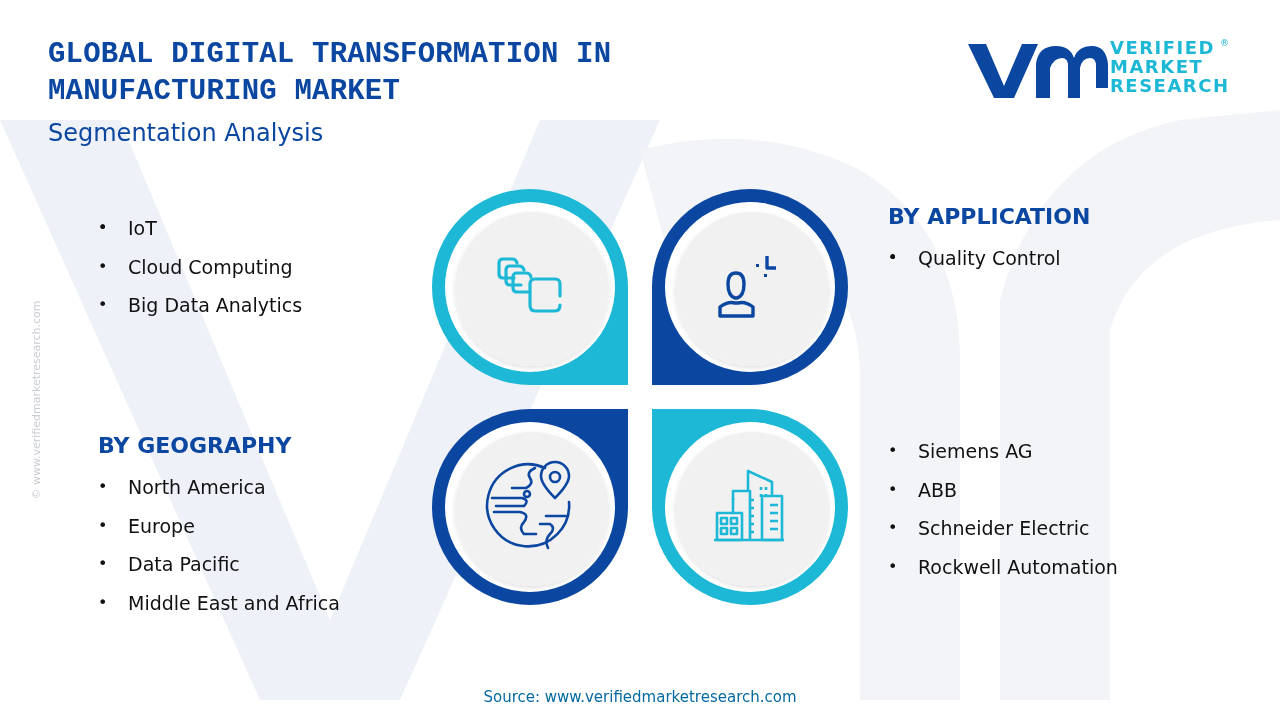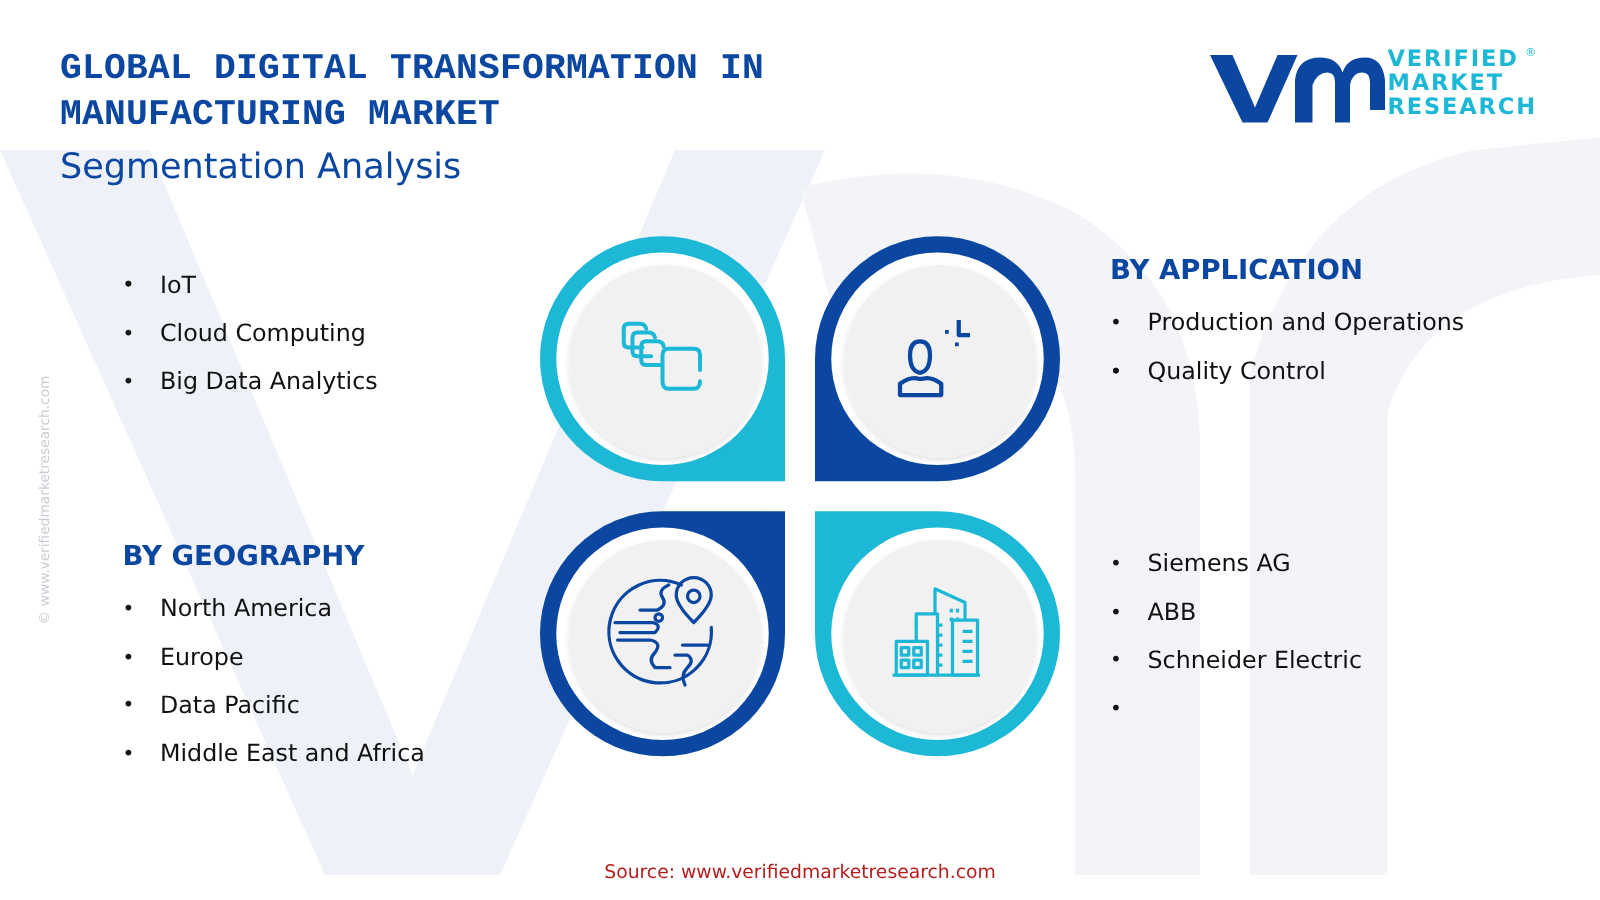--- a/index.html
+++ b/index.html
@@ -9,21 +9,21 @@
     font-family:"DejaVu Sans", sans-serif;
   }
   .watermark { position:absolute; left:0; top:0; width:1280px; height:720px; z-index:0; }
   .title {
     position:absolute; left:48px; top:36px; margin:0;
     color:#0b47a1; font-weight:bold; font-size:29px; line-height:37px;
     letter-spacing:0.2px; z-index:2;font-family:Liberation Mono, monospace;
   }
   .subtitle {
     position:absolute; left:48px; top:118px; margin:0;
-    color:#0b47a1; font-size:28px; line-height:30px; z-index:2;text-align:right;
+    color:#0b47a1; font-size:24px; line-height:30px; z-index:2;text-align:right;
   }
   .logo { position:absolute; left:964px; top:38px; width:270px; height:64px; z-index:2; }
   .logo-text {
     position:absolute; left:1110px; top:38px; color:#1cb8d6;
     font-weight:bold; font-size:18px; line-height:19px; letter-spacing:1.5px; z-index:2;
   }
   .logo-text span { display:block; }
   .logo-reg { position:absolute; left:1220px; top:38px; font-size:9px; color:#1cb8d6; z-index:2; }
   .side-text {
     position:absolute; left:36px; top:400px; transform:translate(-50%,-50%) rotate(-90deg);
@@ -34,21 +34,21 @@
     margin:0 0 8px 0; color:#0b47a1; font-size:22px; font-weight:bold; line-height:28px;
   }
   .section ul { list-style:none; margin:0; padding:0; }
   .section li {
     position:relative; padding-left:30px; font-size:19px; color:#111; line-height:38.5px;
   }
   .section li .bullet { position:absolute; left:0; top:0; font-size:16px; }
   .diagram { position:absolute; left:0; top:0; width:1280px; height:720px; z-index:1; }
   .source {
     position:absolute; left:0; width:1280px; top:688px; text-align:center;
-    font-size:15px; color:#b91c1c; z-index:2;
+    font-size:15px; color:#0369a1; z-index:2;
   }
 </style>
 </head>
 <body>
 
 <svg class="watermark" viewBox="0 0 1280 720">
   <path d="M0 120 L120 120 L330 620 L540 120 L660 120 L400 700 L260 700 Z" fill="#eef1f7"></path>
   <path d="M640 150 Q760 120 860 170 Q960 230 960 360 L960 700 L860 700 L860 380 Q860 260 760 250 Q700 250 680 300 Z" fill="#f2f4f8"></path>
   <path d="M1000 700 L1000 300 Q1040 150 1180 120 L1280 110 L1280 220 Q1140 230 1110 330 L1110 700 Z" fill="#f2f4f8"></path>
 </svg>
@@ -162,28 +162,28 @@
     <li><span class="bullet">•</span><span>North America</span></li>
     <li><span class="bullet">•</span><span>Europe</span></li>
     <li><span class="bullet">•</span><span>Data Pacific</span></li>
     <li><span class="bullet">•</span><span>Middle East and Africa</span></li>
   </ul>
 </div>
 
 <div class="section" style="left:888px; top:203px;">
   <h2>BY APPLICATION</h2>
   <ul>
-    <li><span class="bullet">•</span><span>Production and Operations</span></li>
+    <li><span class="bullet">•</span></li>
     <li><span class="bullet">•</span></li>
     <li><span class="bullet">•</span><span>Quality Control</span></li>
   </ul>
 </div>
 
 <div class="section" style="left:888px; top:432px;">
   <ul>
     <li><span class="bullet">•</span><span>Siemens AG</span></li>
     <li><span class="bullet">•</span><span>ABB</span></li>
     <li><span class="bullet">•</span><span>Schneider Electric</span></li>
-    <li><span class="bullet">•</span></li>
+    <li><span class="bullet">•</span><span>Rockwell Automation</span></li>
   </ul>
 </div>
 
 <div class="source">Source: www.verifiedmarketresearch.com</div>
 
 </body></html>

